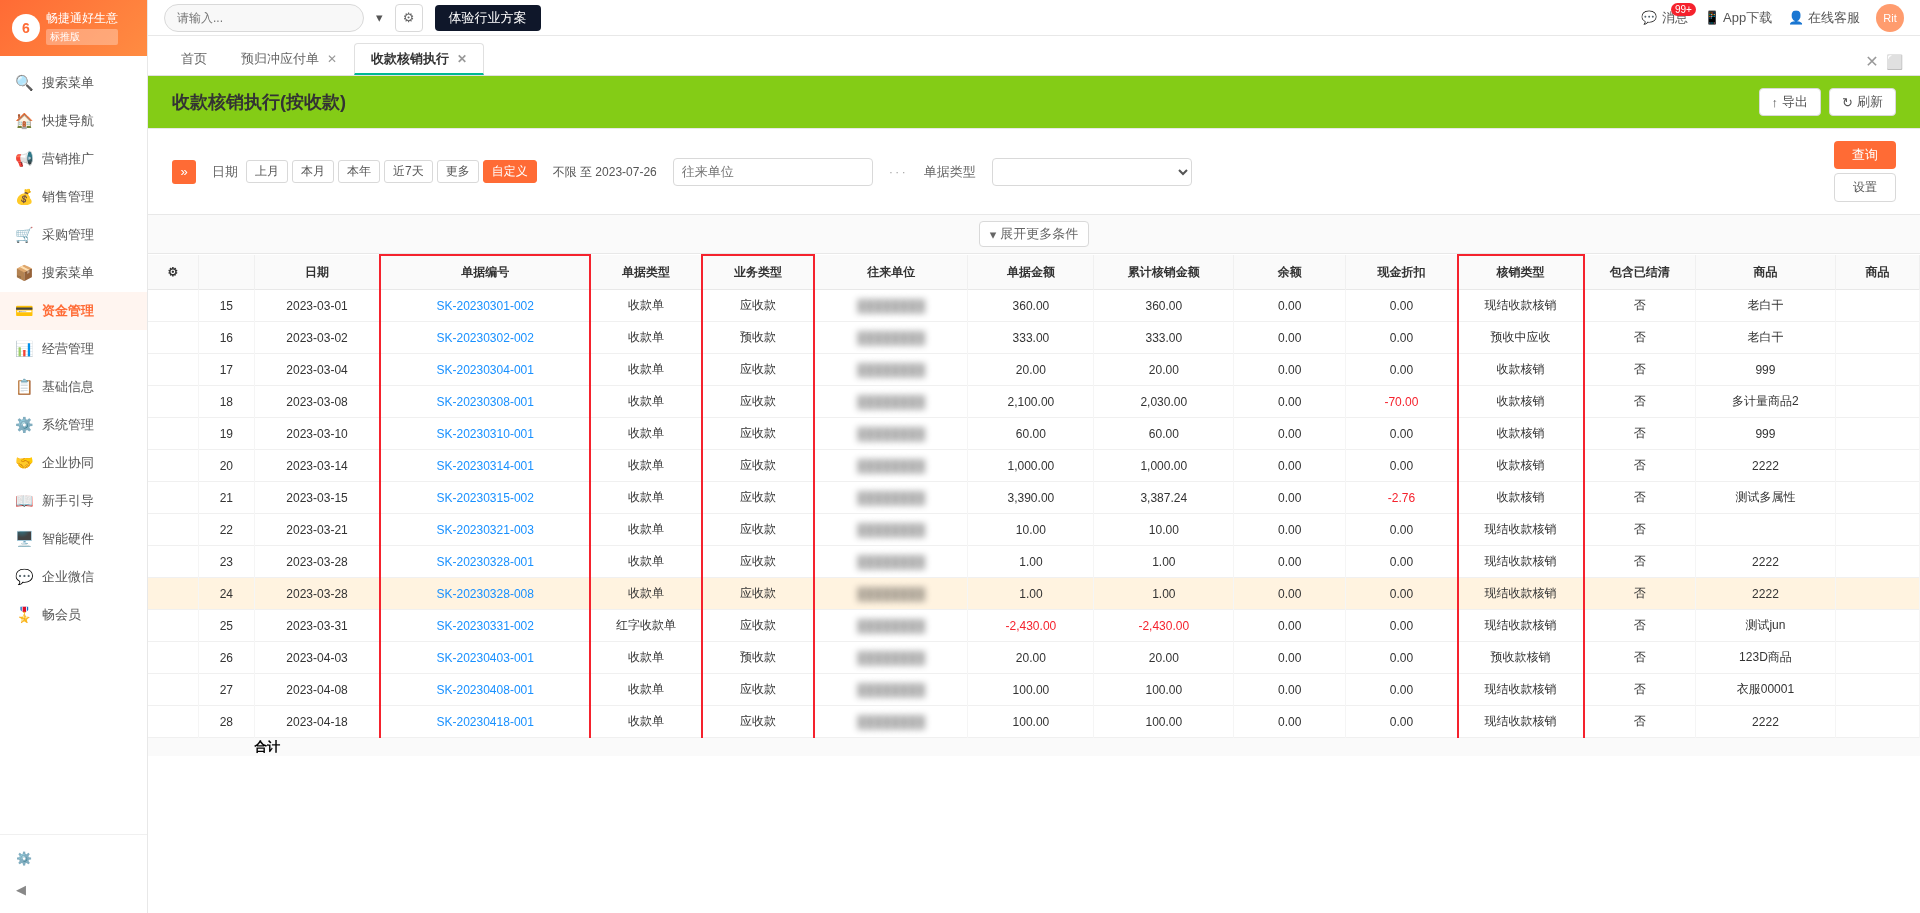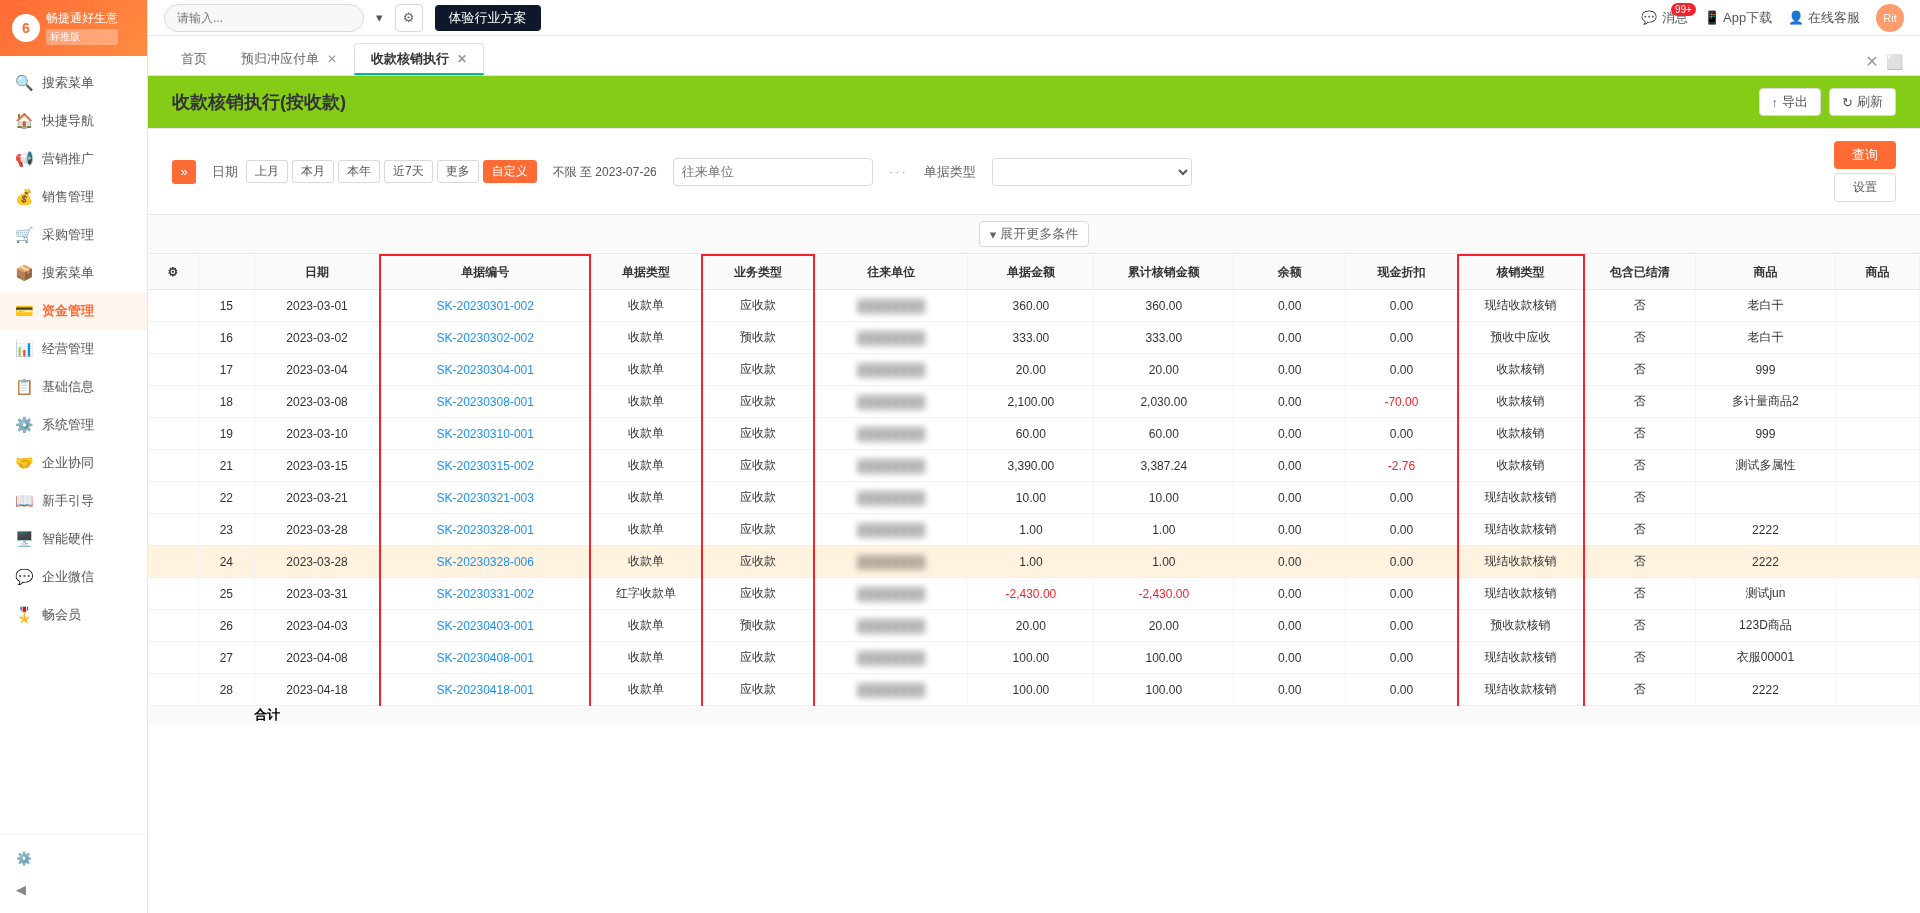--- a/index.html
+++ b/index.html
@@ -389,20 +389,37 @@
       <td class="">60.00</td>
       <td>0.00</td>
       <td class="">0.00</td>
       <td style="border-left: 2px solid #f5222d;border-right: 2px solid #f5222d;">收款核销</td>
       <td>否</td>
       <td>999</td>
       <td></td>
     </tr>
             <tr>
       <td></td>
+      <td>20</td>
+      <td>2023-03-14</td>
+      <td class="link" style="border-left: 2px solid #f5222d;border-right: 2px solid #f5222d;">SK-20230314-001</td>
+      <td>收款单</td>
+      <td style="border-left: 2px solid #f5222d;border-right: 2px solid #f5222d;">应收款</td>
+      <td class="blur">████████</td>
+      <td class="">1,000.00</td>
+      <td class="">1,000.00</td>
+      <td>0.00</td>
+      <td class="">0.00</td>
+      <td style="border-left: 2px solid #f5222d;border-right: 2px solid #f5222d;">收款核销</td>
+      <td>否</td>
+      <td>2222</td>
+      <td></td>
+    </tr>
+            <tr>
+      <td></td>
       <td>21</td>
       <td>2023-03-15</td>
       <td class="link" style="border-left: 2px solid #f5222d;border-right: 2px solid #f5222d;">SK-20230315-002</td>
       <td>收款单</td>
       <td style="border-left: 2px solid #f5222d;border-right: 2px solid #f5222d;">应收款</td>
       <td class="blur">████████</td>
       <td class="">3,390.00</td>
       <td class="">3,387.24</td>
       <td>0.00</td>
       <td class="red">-2.76</td>
@@ -442,21 +459,21 @@
       <td class="">0.00</td>
       <td style="border-left: 2px solid #f5222d;border-right: 2px solid #f5222d;">现结收款核销</td>
       <td>否</td>
       <td>2222</td>
       <td></td>
     </tr>
             <tr class="highlighted">
       <td></td>
       <td>24</td>
       <td>2023-03-28</td>
-      <td class="link" style="border-left: 2px solid #f5222d;border-right: 2px solid #f5222d;">SK-20230328-006</td>
+      <td class="link" style="border-left: 2px solid #f5222d;border-right: 2px solid #f5222d;">SK-20230328-008</td>
       <td>收款单</td>
       <td style="border-left: 2px solid #f5222d;border-right: 2px solid #f5222d;">应收款</td>
       <td class="blur">████████</td>
       <td class="">1.00</td>
       <td class="">1.00</td>
       <td>0.00</td>
       <td class="">0.00</td>
       <td style="border-left: 2px solid #f5222d;border-right: 2px solid #f5222d;">现结收款核销</td>
       <td>否</td>
       <td>2222</td>

